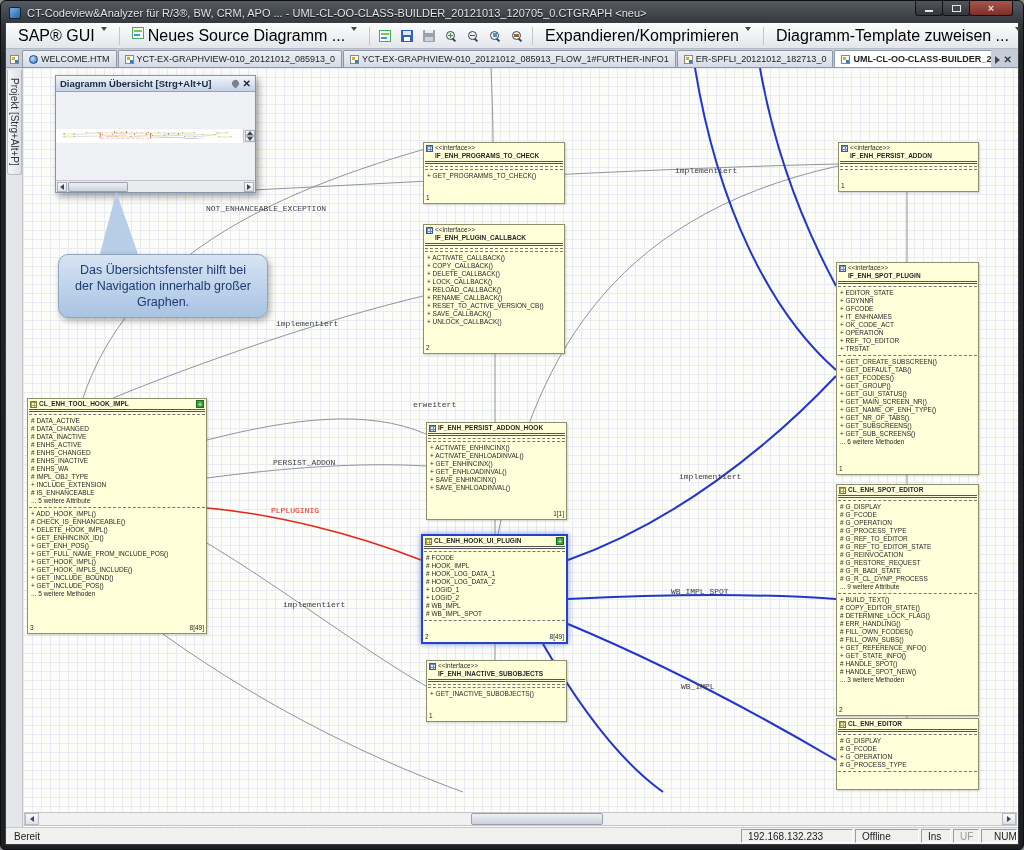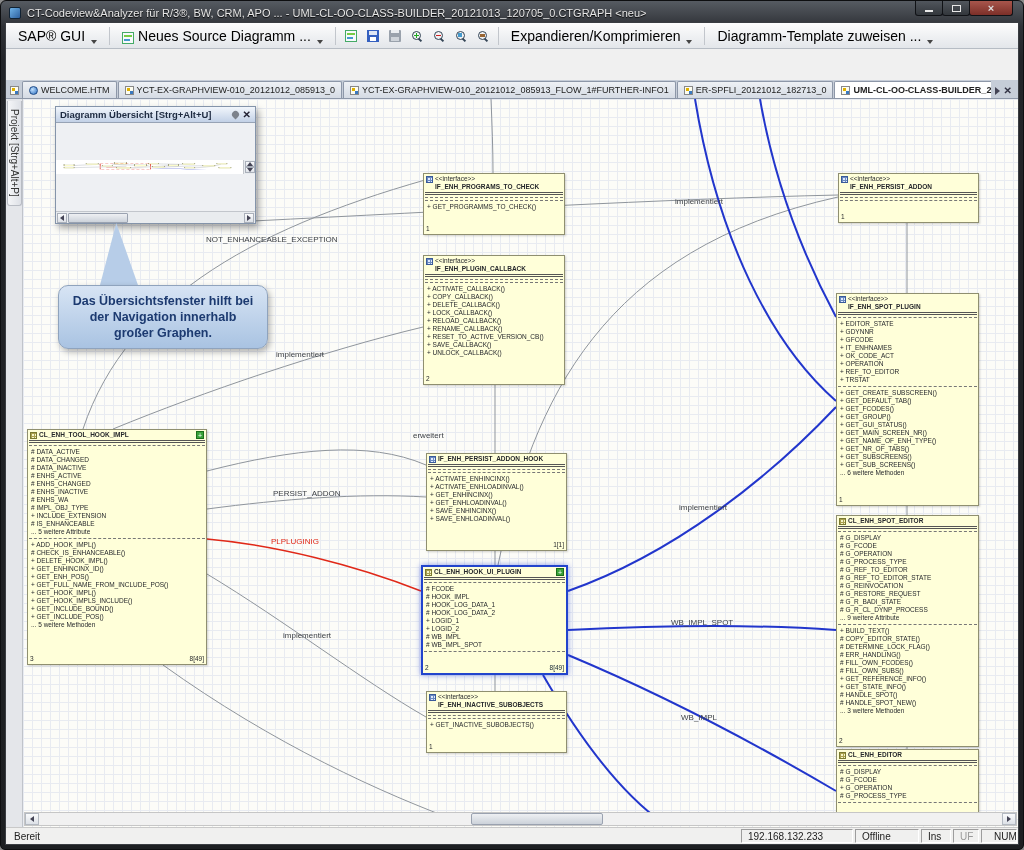--- a/index.html
+++ b/index.html
@@ -15,21 +15,21 @@
     background:linear-gradient(#51565d,#33373c);border-radius:0 0 3px 3px;display:flex;align-items:center;justify-content:center;color:#ddd;}
   .win-btn.close{width:44px;background:linear-gradient(#a8564c,#7c2f28);}
   .glyph-min{width:8px;height:2px;background:#e8e8e8;margin-top:5px;}
   .glyph-max{width:9px;height:7px;border:1px solid #e8e8e8;}
   .glyph-close{font-size:11px;font-weight:bold;line-height:13px;}
   
   .frame-body{flex:1;margin:0 4px 4px 4px;background:#f0f0f0;display:flex;flex-direction:column;min-height:0;border:1px solid #3a3d42;}
   .menubar{height:18px;background:#f4f4f3;border-bottom:1px solid #dadada;display:flex;align-items:center;font-size:11px;padding-left:4px;color:#111;}
   .menu-item{padding:1px 7px;}
   .toolbar{height:26px;background:linear-gradient(#fdfdfd,#e3e6ea);border-bottom:1px solid #b6bcc4;display:flex;align-items:center;padding:0 4px;font-size:11px;color:#222;}
-  .tb-btn{display:flex;align-items:flex-end;gap:4px;padding:3px 7px;border:1px solid transparent;border-radius:2px;background:transparent;font-size:14px;font-family:inherit;white-space:nowrap;}
+  .tb-btn{display:flex;align-items:flex-start;gap:4px;padding:3px 7px;border:1px solid transparent;border-radius:2px;background:transparent;font-size:16px;font-family:inherit;white-space:nowrap;}
   .tb-ico-btn{display:flex;align-items:center;justify-content:center;width:22px;height:20px;border:1px solid transparent;background:transparent;}
   .tb-sep{width:1px;height:18px;background:#c2c6cc;margin:0 4px;flex:0 0 auto;}
   .caret{width:0;height:0;border-left:3px solid transparent;border-right:3px solid transparent;border-top:4px solid #444;margin-left:2px;}
   .icon{display:inline-block;width:12px;height:12px;position:relative;}
   .doc-icon{background:#f7f9fc;border:1px solid #4a6;}
   .doc-icon::before{content:"";position:absolute;left:1px;top:2px;right:1px;height:2px;background:#7c4;}
   .doc-icon::after{content:"";position:absolute;left:1px;bottom:2px;right:3px;height:2px;background:#49c;}
   .save-icon{background:#3560c0;}
   .save-icon::before{content:"";position:absolute;left:2px;top:1px;right:2px;height:4px;background:#dfe6f5;}
   .save-icon::after{content:"";position:absolute;left:3px;bottom:1px;width:6px;height:4px;background:#fff;}
@@ -47,21 +47,21 @@
   .zoom-page-icon::before{background:linear-gradient(#49c,#49c) 50% 50%/4px 4px no-repeat;}
   .zoom-fit-icon::before{background:linear-gradient(#963,#963) 50% 50%/5px 3px no-repeat;}
   
   .subheader{height:22px;display:flex;border-bottom:1px solid #8d97a8;}
   .codeview{width:128px;background:linear-gradient(#f5f6f8,#dde1e7);border-right:1px solid #aab0ba;display:flex;align-items:center;font-size:11px;padding:0 6px;gap:5px;color:#222;}
   .grid-icon{width:9px;height:9px;border:1px solid #3a5a9a;background:#dfe9ff;
     background-image:linear-gradient(#6a8ac0 1px,transparent 1px),linear-gradient(90deg,#6a8ac0 1px,transparent 1px);background-size:3px 3px;}
   .blue-title{flex:1;background:linear-gradient(#86abd8,#436fa6 55%,#35619b);color:#fff;font-size:13px;font-style:italic;font-weight:bold;
     display:flex;align-items:center;padding-left:10px;text-shadow:0 1px 1px rgba(0,0,0,.45);white-space:nowrap;overflow:hidden;}
   
-  .tabbar{height:19px;background:#c6cdd8;border-bottom:1px solid #8d97a8;display:flex;align-items:flex-end;padding:1px 2px 0 2px;font-size:9px;position:relative;margin-top:31px;}
+  .tabbar{height:19px;background:#c6cdd8;border-bottom:1px solid #8d97a8;display:flex;align-items:flex-end;padding:1px 2px 0 2px;font-size:9px;position:relative;}
   .tabstrip{display:flex;align-items:flex-end;overflow:hidden;flex:1;}
   .tab{display:flex;align-items:center;gap:3px;padding:2px 6px;background:linear-gradient(#eef1f5,#d5dbe4);border:1px solid #8d97a8;border-bottom:none;
     border-radius:2px 2px 0 0;margin-right:1px;white-space:nowrap;color:#222;height:17px;}
   .tab.active{background:#fff;font-weight:bold;}
   .tab-ico{width:9px;height:9px;flex:0 0 auto;}
   .tab-ico.globe-icon{border-radius:50%;background:radial-gradient(circle at 35% 35%,#bfe0ff,#2d6fc0);border:1px solid #1c4a88;}
   .tab-ico.graph-icon{background:#fdfdf0;border:1px solid #888;
     background-image:linear-gradient(#e0b000,#e0b000),linear-gradient(#3a79c0,#3a79c0);background-size:3px 3px,3px 3px;background-position:1px 1px,4px 4px;background-repeat:no-repeat;}
   .tabbar-right{display:flex;align-items:center;gap:4px;padding:0 4px 2px 4px;}
   .tri-right{width:0;height:0;border-top:4px solid transparent;border-bottom:4px solid transparent;border-left:5px solid #445;}
@@ -86,21 +86,21 @@
   .bx-titles{flex:1;min-width:0;}
   .bx-st{white-space:nowrap;}
   .bx-nm{font-weight:bold;white-space:nowrap;}
   .bx-exp{width:8px;height:8px;flex:0 0 auto;background:#3aa23a;border:1px solid #1b6e1b;color:#fff;font-size:7px;line-height:7px;text-align:center;}
   .bx-exp::before{content:"+";}
   .sep-eq{height:3px;border-top:1px solid #555;border-bottom:1px solid #555;margin:1px 1px;}
   .sep-dash{border-top:1px dashed #777;margin:2px 1px;}
   .bx-row{padding:0 3px;white-space:nowrap;overflow:hidden;}
   .bx-foot{position:absolute;left:0;right:0;bottom:0;height:9px;display:flex;justify-content:space-between;padding:0 2px;background:var(--box-fill,#ffffd9);}
   .uml-box.selected .bx-foot{color:#123;}
-  .edge-label{position:absolute;font-size:8px;color:#3d4147;white-space:nowrap;z-index:7;}
+  .edge-label{position:absolute;font-size:8px;color:#3d4147;white-space:nowrap;z-index:7;font-family:Liberation Mono, monospace;}
   
   .overview{position:absolute;left:32px;top:7px;width:201px;height:118px;background:#eef0f3;border:1px solid #8494aa;
     box-shadow:3px 4px 7px rgba(0,0,0,.35);display:flex;flex-direction:column;z-index:30;gap:37px;}
   .ov-title{height:16px;background:linear-gradient(#f2f6fc,#c2d1e6);border-bottom:1px solid #97a3b5;display:flex;align-items:center;
     font-size:9.5px;font-weight:bold;color:#1d2a40;padding:0 4px;gap:4px;}
   .ov-title .sp{flex:1;}
   .pin-icon{width:7px;height:7px;border-radius:50% 50% 50% 0;background:#7c828c;transform:rotate(-45deg);}
   .ov-close{font-size:10px;font-weight:bold;color:#223;line-height:10px;}
   .ov-body{flex:1;display:flex;min-height:0;}
   .ov-map{flex:1;background:#fff;position:relative;}
@@ -111,21 +111,21 @@
   .tri-down{width:0;height:0;border-left:3px solid transparent;border-right:3px solid transparent;border-top:4px solid #445;}
   .tri-left{width:0;height:0;border-top:3px solid transparent;border-bottom:3px solid transparent;border-right:4px solid #445;}
   .tri-rgt{width:0;height:0;border-top:3px solid transparent;border-bottom:3px solid transparent;border-left:4px solid #445;}
   .ov-hthumb{flex:0 0 60px;height:10px;background:linear-gradient(#eef0f3,#ccd2da);border:1px solid #9aa2b0;border-radius:1px;}
   .ov-hspace{flex:1;}
   
   .callout-tail{position:absolute;left:72px;top:124px;width:56px;height:64px;background:#b7cde8;
     clip-path:polygon(38% 0,8% 100%,78% 100%);z-index:31;}
   .callout{position:absolute;left:35px;top:186px;width:210px;height:64px;background:linear-gradient(#d7e4f4,#a9c3e2);
     border:1px solid #8fa3bd;border-radius:10px;box-shadow:2px 3px 6px rgba(0,0,0,.3);display:flex;align-items:center;justify-content:center;
-    text-align:center;font-weight:bold;color:#1c3a70;font-size:12.5px;line-height:16px;padding:4px 12px;z-index:32;}
+    text-align:center;font-weight:normal;color:#1c3a70;font-size:12.5px;line-height:16px;padding:4px 12px;z-index:32;}
   
   .h-scroll{position:absolute;left:1px;right:1px;bottom:1px;height:14px;background:#f1f1f1;border:1px solid #c6c6c6;display:flex;z-index:40;}
   .h-arrow{width:14px;display:flex;align-items:center;justify-content:center;background:linear-gradient(#fafbfc,#dde1e7);border:1px solid #b4bac2;}
   .h-track{flex:1;position:relative;}
   .h-thumb{position:absolute;left:432px;width:132px;top:0;bottom:0;background:linear-gradient(#eef0f3,#ccd2da);border:1px solid #9aa2b0;border-radius:2px;}
   
   .statusbar{height:17px;background:#f0f0ef;border-top:1px solid #c9c9c9;display:flex;align-items:stretch;font-size:10px;color:#222;}
   .sb-seg{display:flex;align-items:center;padding:0 6px;border:1px solid;border-color:#9d9d9d #fff #fff #9d9d9d;margin:1px;white-space:nowrap;}
   .sb-ready{flex:1;border-color:transparent;}
   .sb-dim{color:#999;}

